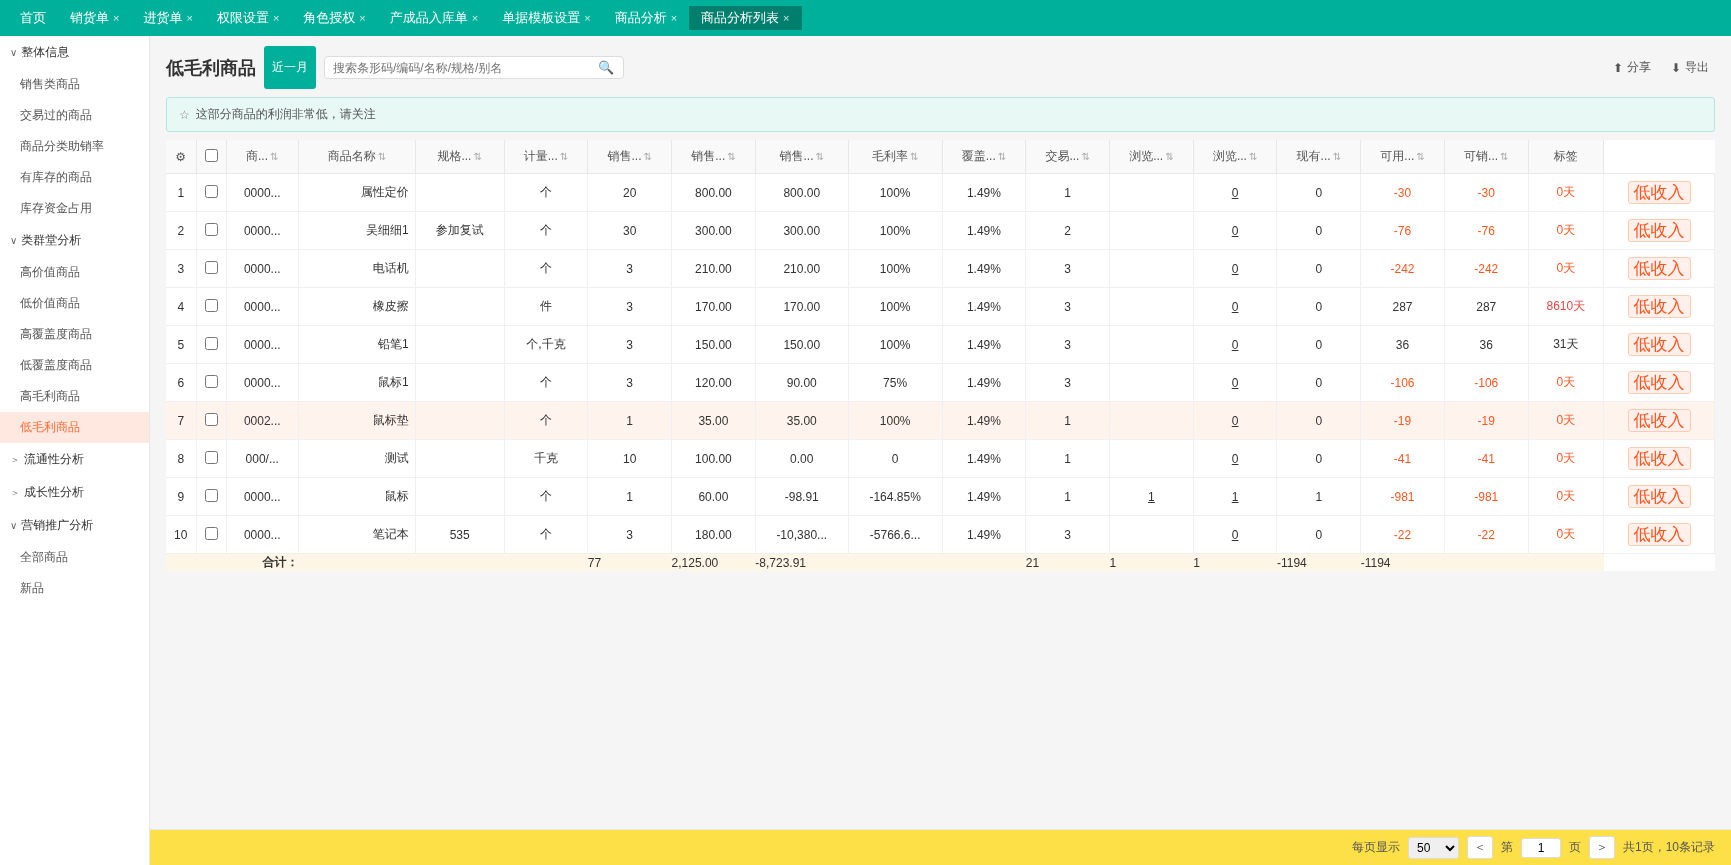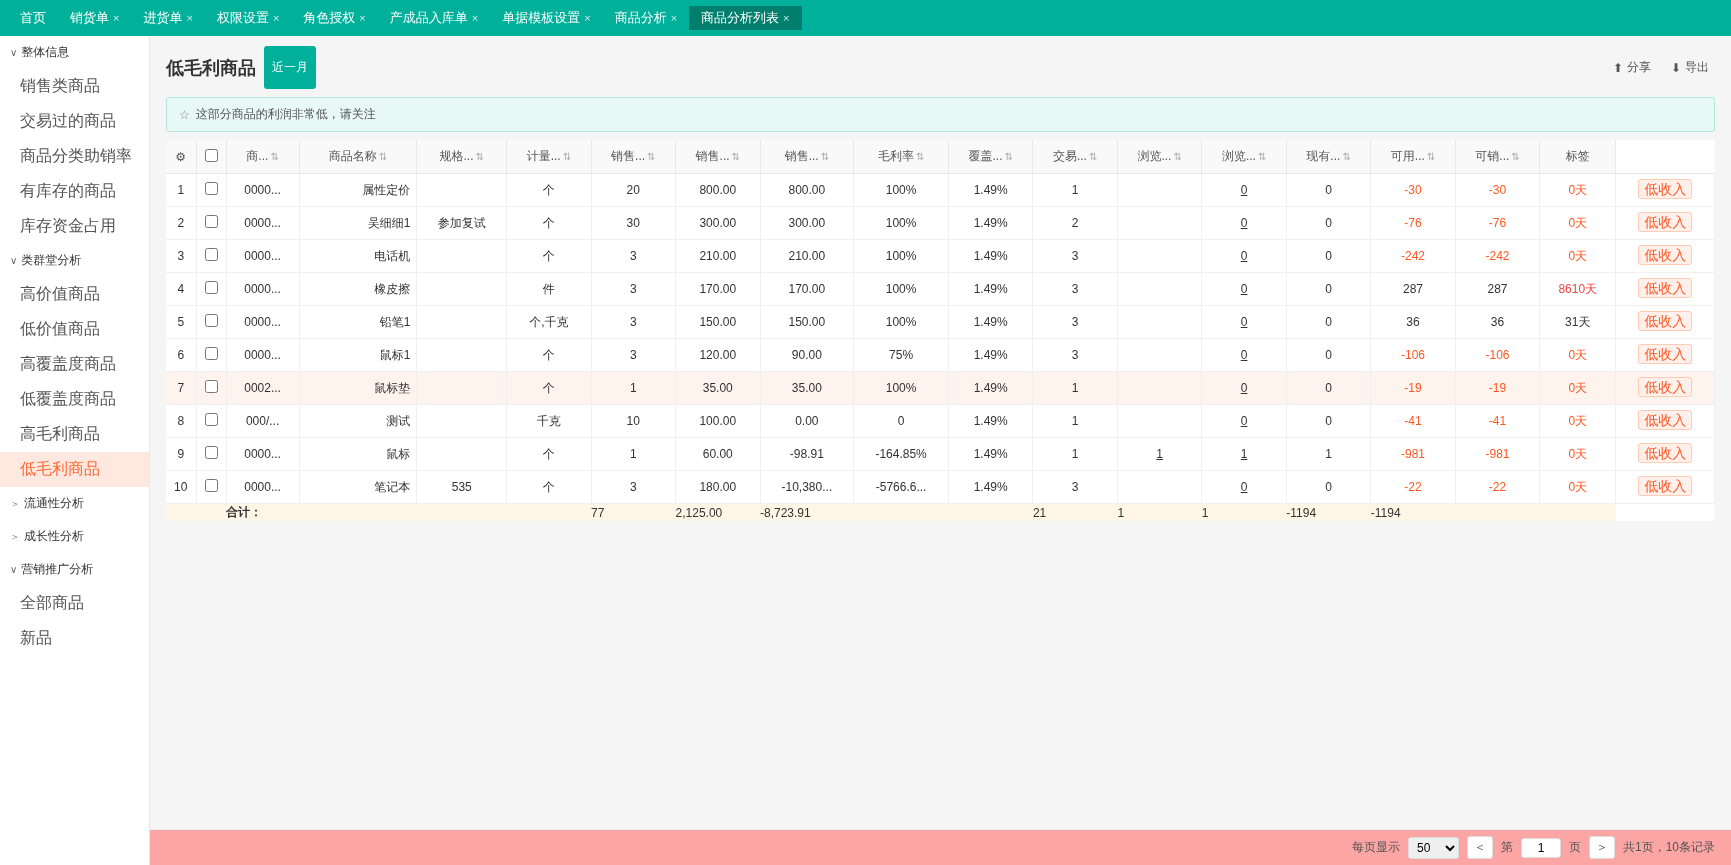--- a/index.html
+++ b/index.html
@@ -44,21 +44,21 @@
       display: flex;
       align-items: center;
       padding: 8px 10px;
       font-size: 12px;
       color: #333;
       cursor: pointer;
     }
     .sidebar-group-title .arrow { margin-right: 4px; font-size: 10px; color: #666; }
     .sidebar-item {
       padding: 7px 10px 7px 20px;
-      font-size: 16px;
+      font-size: 12px;
       color: #555;
       cursor: pointer;
       white-space: nowrap;
     }
     .sidebar-item.active { background: #ffe8e0; color: #ff6b35; }
 
     
     .content {
       flex: 1;
       display: flex;
@@ -171,29 +171,29 @@
       border-right: 1px solid #f0f0f0;
       white-space: nowrap;
     }
     tbody td.text-left { text-align: right; }
     .tag-low-income {
       background: #fff0eb;
       color: #ff5722;
       border: 1px solid #ffccb3;
       border-radius: 3px;
       padding: 1px 5px;
-      font-size: 14px;
+      font-size: 17px;
     }
     .text-link { color: #333; text-decoration: underline; cursor: pointer; }
     .checkbox-cell { width: 20px; }
     input[type="checkbox"] { cursor: pointer; }
 
     
     .bottom-bar {
-      background: #fca5a5;
+      background: #fde047;
       border-top: 1px solid #e8e8e8;
       padding: 6px 16px;
       display: flex;
       align-items: center;
       justify-content: flex-end;
       gap: 8px;
       font-size: 12px;
       color: #555;
     }
     .page-size-select {
@@ -306,20 +306,24 @@
     </div>
     <div class="sidebar-item">全部商品</div>
     <div class="sidebar-item">新品</div>
   </aside>
 
   <main class="content">
 
     <div class="content-header">
       <span class="content-title">低毛利商品</span>
       <span class="tag-filter">近一月</span>
+      <div class="search-box">
+        <input type="text" placeholder="搜索条形码/编码/名称/规格/别名" style="">
+        <span class="search-icon">🔍</span>
+      </div>
       <div class="header-actions">
         <div class="action-btn">
           <span>⬆</span>
           <span>分享</span>
         </div>
         <div class="action-btn">
           <span>⬇</span>
           <span>导出</span>
         </div>
       </div>
@@ -564,21 +568,21 @@
       <td>0</td>
       <td style="color:#ff5722">-22</td>
       <td style="color:#ff5722">-22</td>
       <td style="color:#ff5722">0天</td>
       <td><span class="tag-low-income">低收入</span></td>
     </tr>
           </tbody>
         <tfoot>
           <tr class="tfoot-row">
             <td colspan="2"></td>
-            <td style="text-align:left;font-weight:bold">合计：</td>
+            <td style="text-align:right;font-weight:bold">合计：</td>
             <td></td>
             <td></td>
             <td></td>
             <td>77</td>
             <td>2,125.00</td>
             <td>-8,723.91</td>
             <td></td>
             <td></td>
             <td>21</td>
             <td>1</td>

